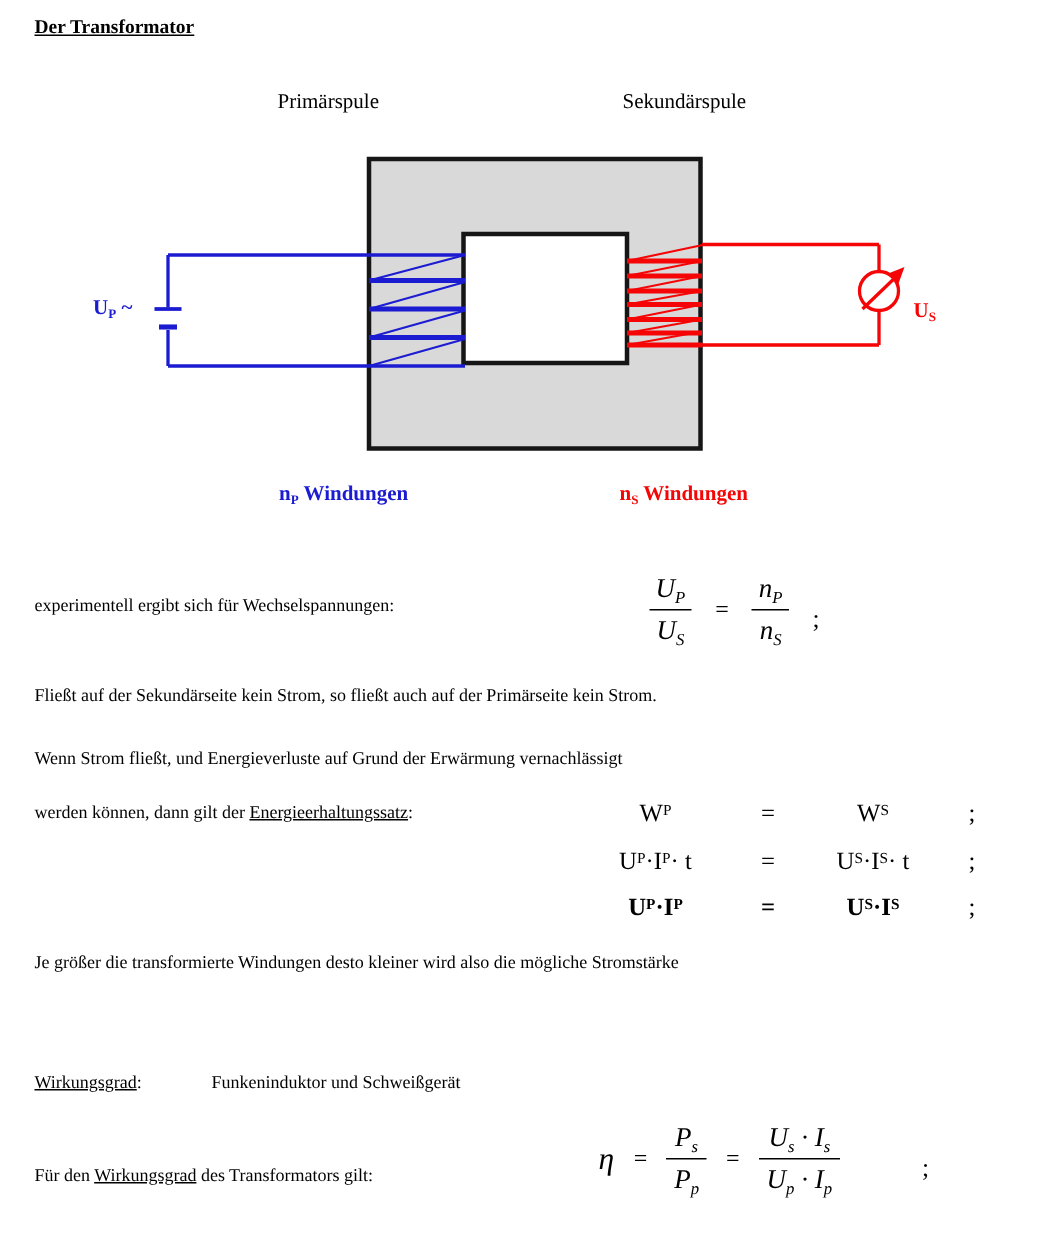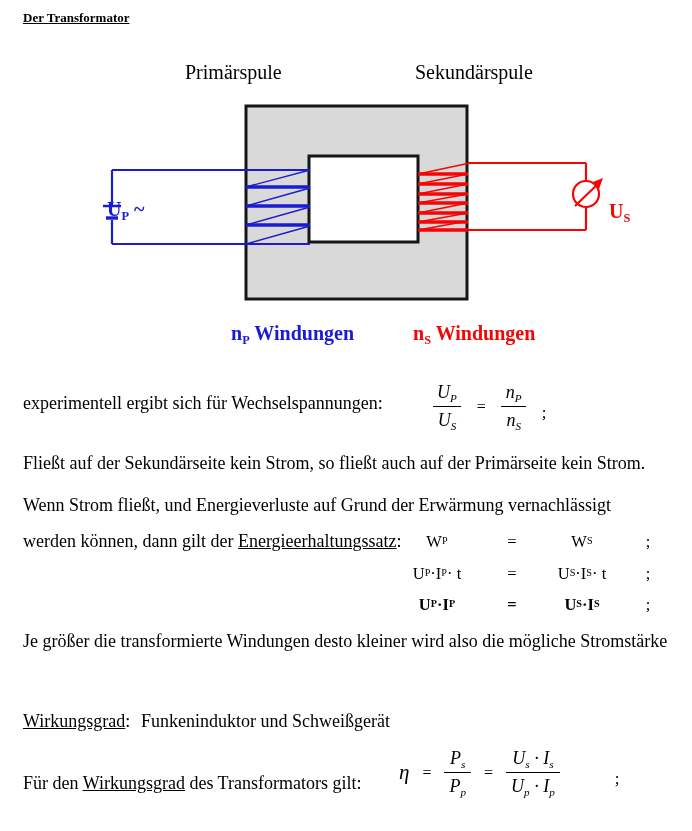--- a/index.html
+++ b/index.html
@@ -1,26 +1,26 @@
 <!DOCTYPE html>
 <html style="--primary: #1b1bd1; --secondary: #f50505; --core-fill: #d9d9d9; --ink: #000000;"><head>
 <meta charset="utf-8">
 <style>
   html,body{margin:0;padding:0;background:#ffffff;}
   .page{position:relative;width:692px;height:831px;background:#fff;overflow:hidden;
         font-family:"Liberation Serif","DejaVu Serif",serif;color:var(--ink,#000);}
   .abs{position:absolute;}
   h1.title{position:absolute;left:23px;top:10px;margin:0;font-size:13px;font-weight:bold;
            text-decoration:underline;white-space:nowrap;}
-  p.line{position:absolute;margin:0;font-size:18px;white-space:nowrap;line-height:19px;}
+  p.line{position:absolute;margin:0;font-size:12px;white-space:nowrap;line-height:19px;}
   .sb{font-size:0.62em;position:relative;top:0.32em;}
   .u{text-decoration:underline;}
   
-  .dlabel{position:absolute;font-size:20px;white-space:nowrap;}
-  .blue-t{color:var(--primary,#1b1bd1);font-weight:bold;margin-left:45px;}
+  .dlabel{position:absolute;font-size:14px;white-space:nowrap;}
+  .blue-t{color:var(--primary,#1b1bd1);font-weight:bold;}
   .red-t{color:var(--secondary,#f50505);font-weight:bold;}
   
   svg .bl{stroke:var(--primary,#1b1bd1);fill:none;}
   svg .rd{stroke:var(--secondary,#f50505);fill:none;}
   svg .w2{stroke-width:2.2px;} svg .w25{stroke-width:2.5px;}
   svg .w35{stroke-width:3.4px;} svg .w14{stroke-width:1.4px;}
   svg .corestroke{stroke:#161616;stroke-width:3px;}
   
   .fx{position:absolute;display:flex;align-items:center;font-style:italic;}
   .frac{display:inline-flex;flex-direction:column;align-items:center;}

